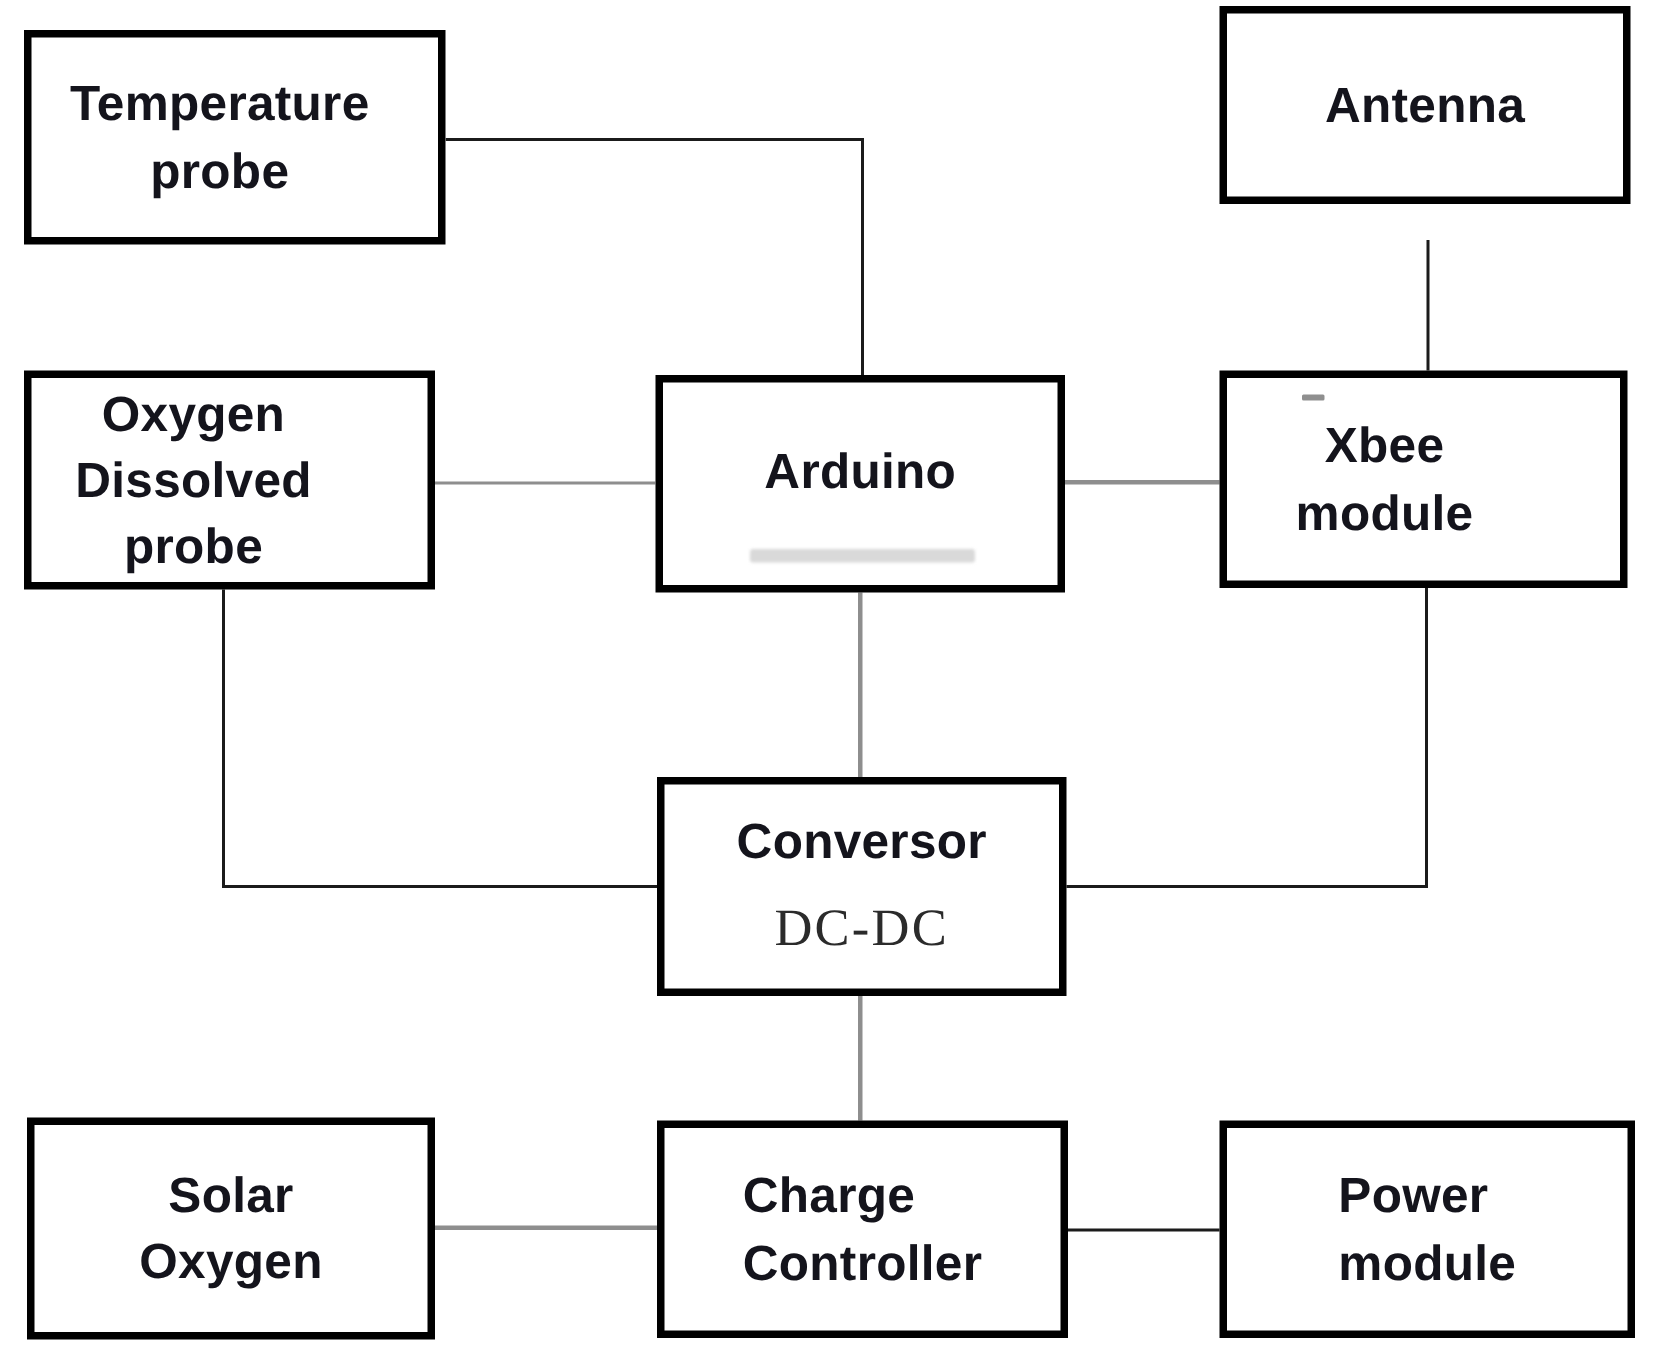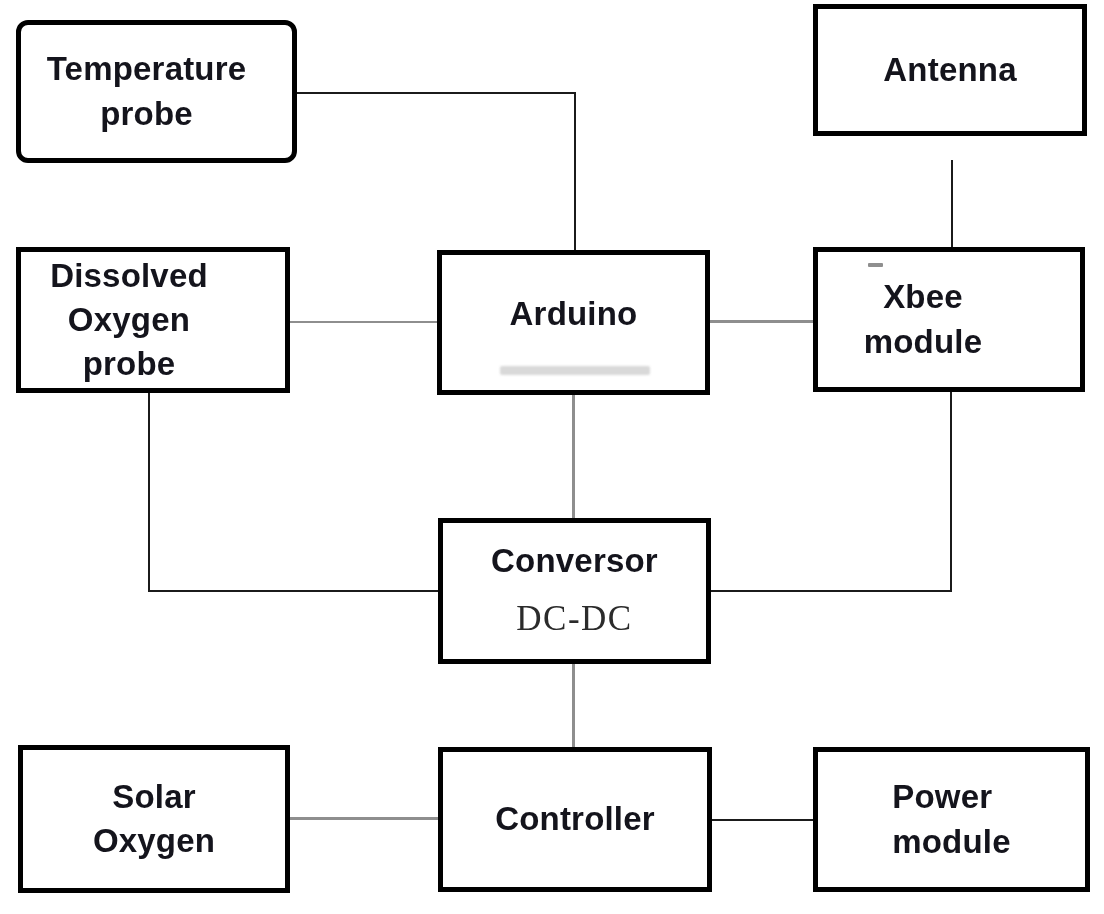--- a/index.html
+++ b/index.html
@@ -67,37 +67,37 @@
   <div class="wire gray" style="left:710px; top:320px; width:104px; height:3px;"></div>
   <div class="wire gray" style="left:572px; top:394px; width:3px; height:126px;"></div>
   <div class="wire black" style="left:148px; top:392px; width:2px; height:200px;"></div>
   <div class="wire black" style="left:148px; top:590px; width:292px; height:2px;"></div>
   <div class="wire black" style="left:950px; top:391px; width:2px; height:201px;"></div>
   <div class="wire black" style="left:710px; top:590px; width:242px; height:2px;"></div>
   <div class="wire gray" style="left:572px; top:663px; width:3px; height:86px;"></div>
   <div class="wire gray" style="left:289px; top:817px; width:151px; height:3px;"></div>
   <div class="wire black" style="left:711px; top:819px; width:104px; height:2px;"></div>
 
-  <div class="node" style="left:16px; top:20px; width:281px; height:143px;border-radius:12px;">
+  <div class="node" style="left:16px; top:20px; width:281px; height:143px;">
     <div class="label shift-left-sm">
       <span class="line">Temperature</span>
       <span class="line">probe</span>
     </div>
   </div>
 
   <div class="node" style="left:813px; top:4px; width:274px; height:132px;">
     <div class="label">
       <span class="line">Antenna</span>
     </div>
   </div>
 
   <div class="node" style="left:16px; top:247px; width:274px; height:146px;">
     <div class="label shift-left-md">
+      <span class="line">Oxygen</span>
       <span class="line">Dissolved</span>
-      <span class="line">Oxygen</span>
       <span class="line">probe</span>
     </div>
   </div>
 
   <div class="node" style="left:437px; top:250px; width:273px; height:145px;">
     <div class="label" style="transform: translateY(-8px);">
       <span class="line">Arduino</span>
     </div>
     <div class="artifact smudge" style="left:58px; top:111px; width:150px; height:9px;"></div>
   </div>
@@ -119,20 +119,21 @@
 
   <div class="node" style="left:18px; top:745px; width:272px; height:148px;">
     <div class="label">
       <span class="line">Solar</span>
       <span class="line">Oxygen</span>
     </div>
   </div>
 
   <div class="node" style="left:438px; top:747px; width:274px; height:145px;">
     <div class="label align-left">
+      <span class="line">Charge</span>
       <span class="line">Controller</span>
     </div>
   </div>
 
   <div class="node" style="left:813px; top:747px; width:277px; height:145px;">
     <div class="label align-left">
       <span class="line">Power</span>
       <span class="line">module</span>
     </div>
   </div>

